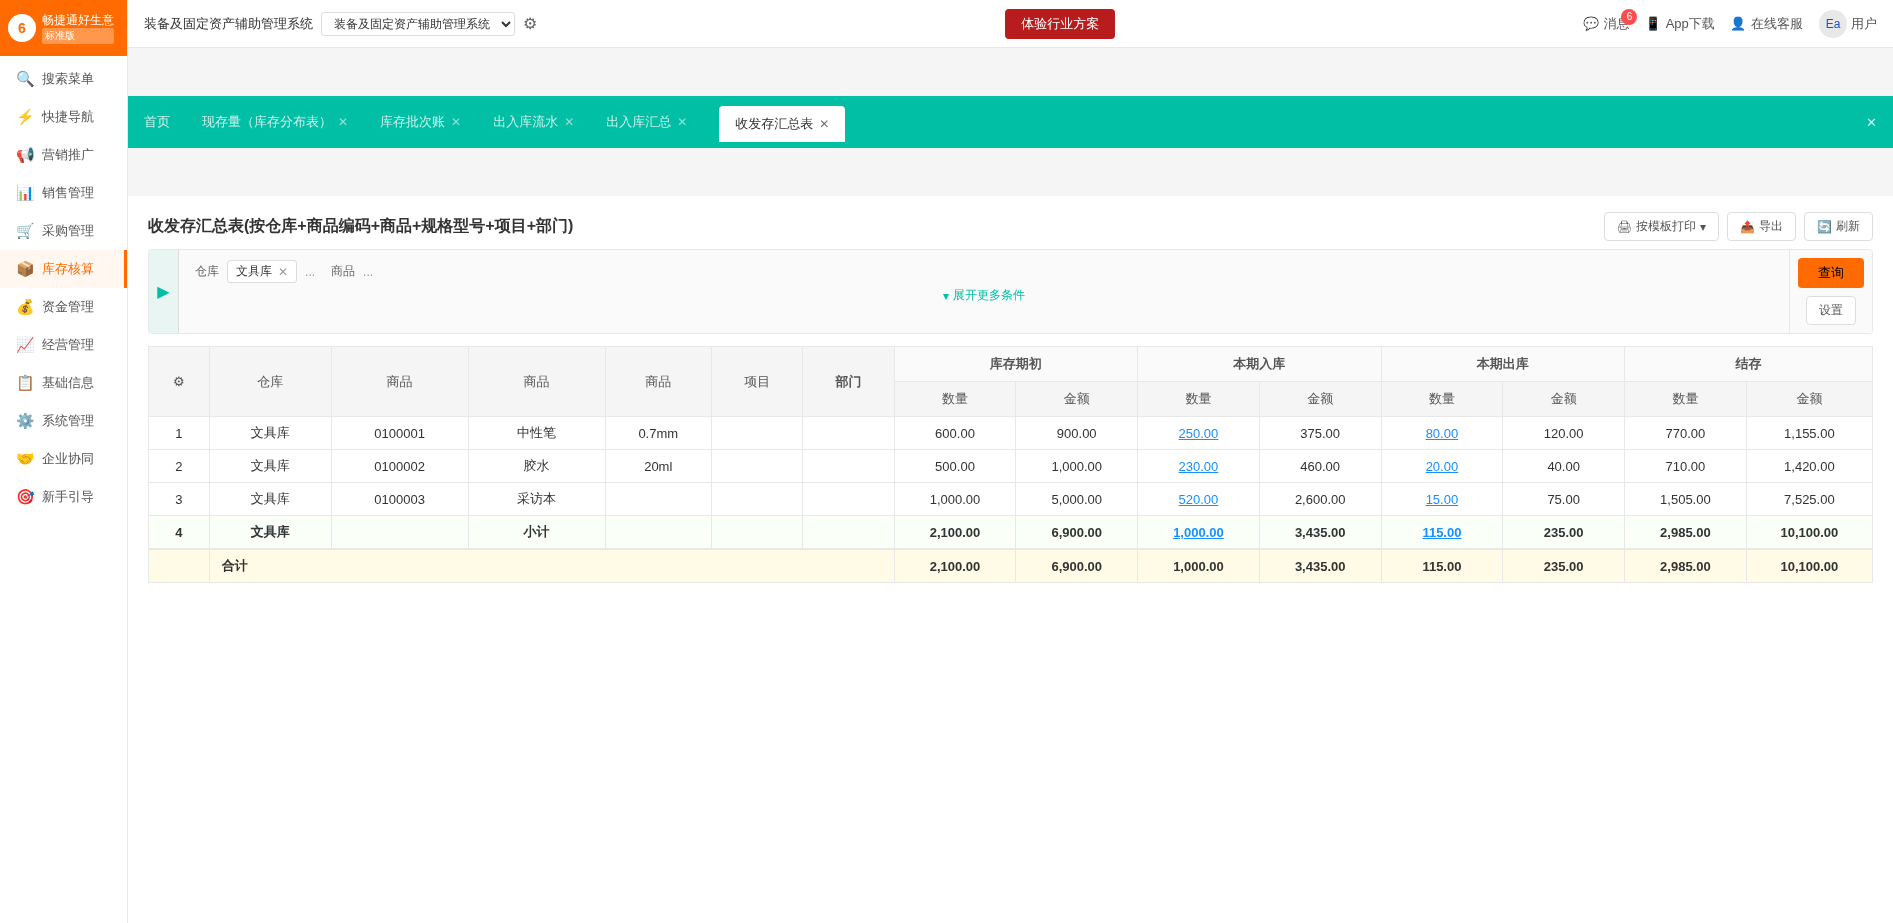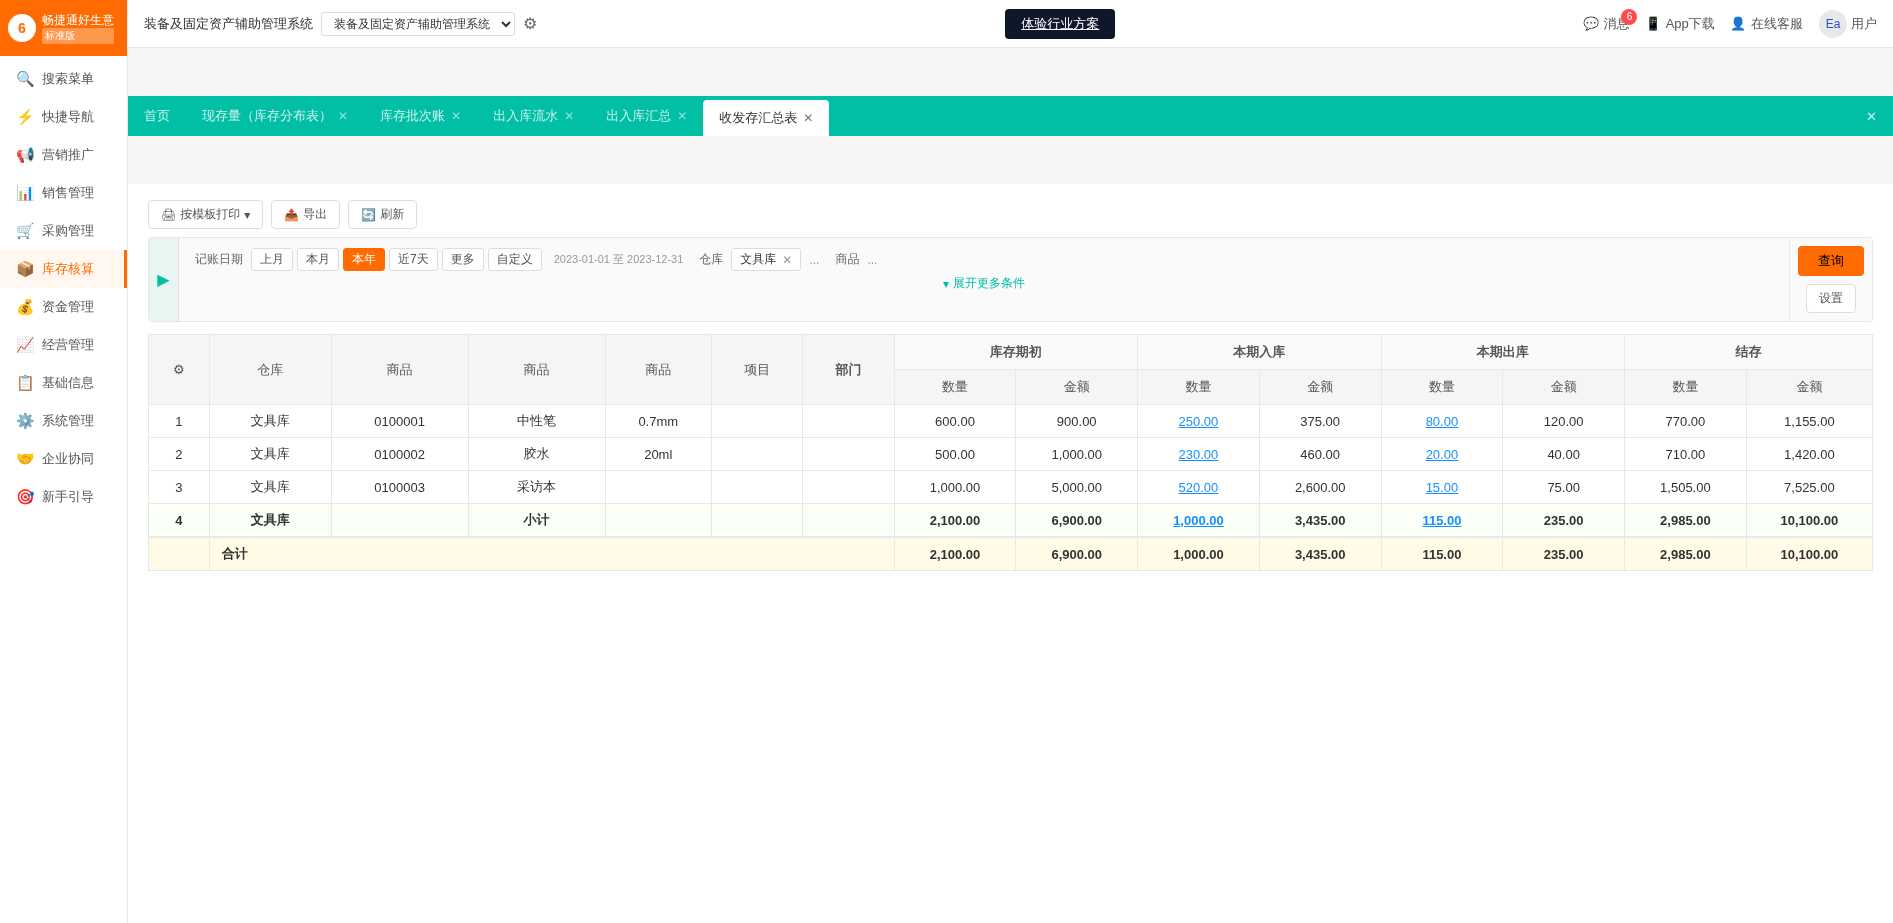--- a/index.html
+++ b/index.html
@@ -18,30 +18,30 @@
 
     
     .main { flex: 1; display: flex; flex-direction: column; overflow: hidden; gap: 48px; }
 
     
     .topbar { background: #fff; height: 48px; display: flex; align-items: center; justify-content: space-between; padding: 0 16px; border-bottom: 1px solid #e8e8e8; flex-shrink: 0; }
     .topbar-left { display: flex; align-items: center; gap: 8px; color: #333; font-size: 13px; }
     .topbar-system-name { font-size: 13px; color: #333; }
     .topbar-select { border: 1px solid #ddd; border-radius: 3px; padding: 3px 8px; color: #333; font-size: 12px; background: #fff; cursor: pointer; }
     .topbar-gear { color: #666; cursor: pointer; font-size: 16px; }
-    .topbar-btn { background: #0f172a; color: #fff; border: none; border-radius: 4px; padding: 6px 16px; cursor: pointer; font-size: 13px; text-decoration: underline; }
+    .topbar-btn { background: #b91c1c; color: #fff; border: none; border-radius: 4px; padding: 6px 16px; cursor: pointer; font-size: 13px; }
     .topbar-right { display: flex; align-items: center; gap: 16px; color: #555; font-size: 13px; }
     .topbar-right-item { display: flex; align-items: center; gap: 4px; cursor: pointer; position: relative; }
     .badge { background: #ff4d4f; color: #fff; border-radius: 50%; width: 16px; height: 16px; font-size: 10px; display: flex; align-items: center; justify-content: center; position: absolute; top: -6px; right: -8px; }
     .user-avatar { width: 28px; height: 28px; background: #e8e8e8; border-radius: 50%; display: flex; align-items: center; justify-content: center; color: #1d4ed8; font-size: 12px; }
 
     
-    .tabs { background: #00bfa5; display: flex; align-items: center; height: 40px; flex-shrink: 0; }
+    .tabs { background: #00bfa5; display: flex; align-items: center; height: 52px; flex-shrink: 0; }
     .tab { padding: 0 16px; height: 40px; display: flex; align-items: center; gap: 6px; color: rgba(255,255,255,0.8); cursor: pointer; font-size: 13px; white-space: nowrap; }
-    .tab.active { background: #fff; color: #333; border-radius: 4px 4px 0 0; margin-top: 4px; height: 36px; }
+    .tab.active { background: #fff; color: #333; border-radius: 4px 4px 0 0; margin-top: 4px; height: 36px; margin-left: 16px; }
     .tab-close { font-size: 12px; color: inherit; opacity: 0.7; }
 
     
     .page-content { flex: 1; background: #fff; overflow: auto; padding: 0; }
 
     
     .page-header { padding: 16px 20px 8px; display: flex; align-items: center; justify-content: space-between; }
     .page-title { font-size: 16px; font-weight: bold; color: #333; }
     .page-header-actions { display: flex; align-items: center; gap: 8px; }
     .action-btn { display: flex; align-items: center; gap: 4px; padding: 5px 12px; border: 1px solid #ddd; border-radius: 4px; cursor: pointer; font-size: 12px; color: #555; background: #fff; }
@@ -211,20 +211,21 @@
       <span>收发存汇总表</span>
       <span class="tab-close">✕</span>
     </div>
     <div style="flex:1;"></div>
     <div style="padding: 0 16px; color: rgba(255,255,255,0.8); cursor:pointer;">✕</div>
   </div>
 
   <div class="page-content">
 
     <div class="page-header">
+      <h2 class="page-title">收发存汇总表(按仓库+商品编码+商品+规格型号+项目+部门)</h2>
       <div class="page-header-actions">
         <div class="action-btn">
           <span>🖨</span>
           <span>按模板打印</span>
           <span>▾</span>
         </div>
         <div class="action-btn">
           <span>📤</span>
           <span>导出</span>
         </div>
@@ -232,32 +233,20 @@
           <span>🔄</span>
           <span>刷新</span>
         </div>
       </div>
     </div>
 
     <div class="filter-wrapper">
       <div class="expand-arrow">▶</div>
       <div class="filter-main">
         <div class="filter-row">
-          <div class="filter-item">
-            <span class="filter-label">记账日期</span>
-            <div class="date-btns">
-              <button class="date-btn">上月</button>
-              <button class="date-btn">本月</button>
-              <button class="date-btn active">本年</button>
-              <button class="date-btn">近7天</button>
-              <button class="date-btn">更多</button>
-              <button class="date-btn">自定义</button>
-            </div>
-            <span class="date-range">2023-01-01 至 2023-12-31</span>
-          </div>
           <div class="filter-item">
             <span class="filter-label">仓库</span>
             <div class="warehouse-tag">
               <span>文具库</span>
               <span class="tag-close">✕</span>
             </div>
             <span class="filter-more">...</span>
           </div>
           <div class="filter-item">
             <span class="filter-label">商品</span>

